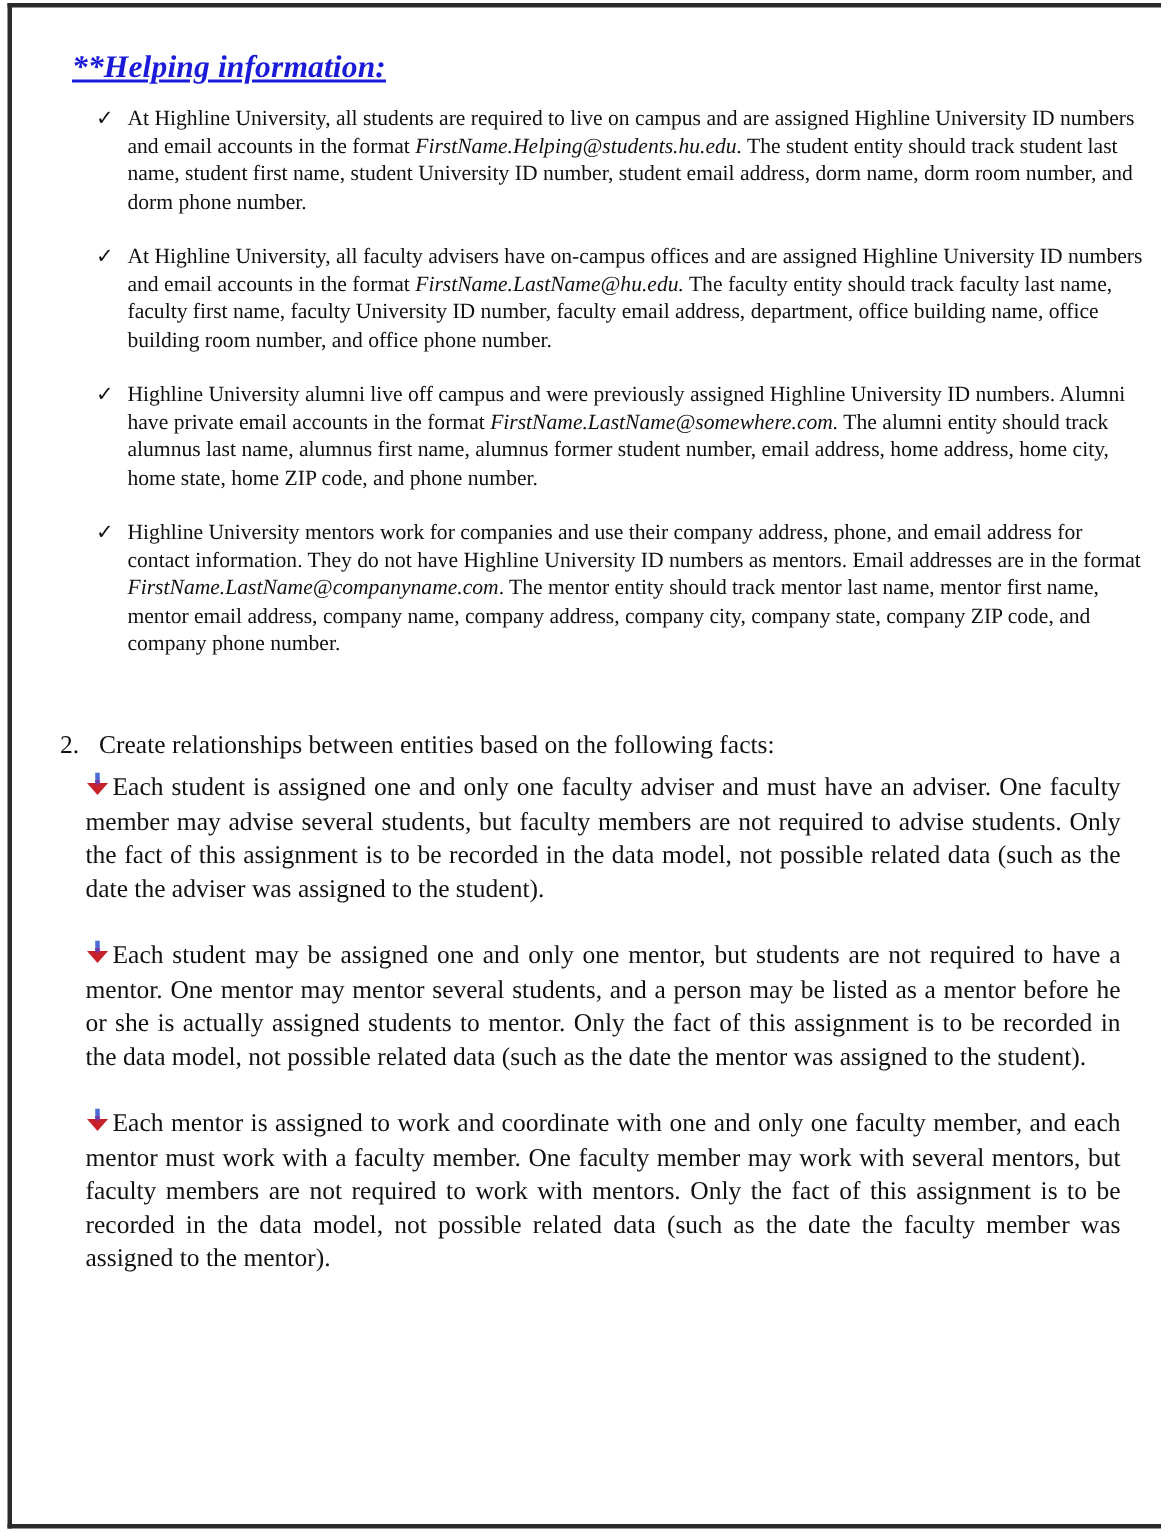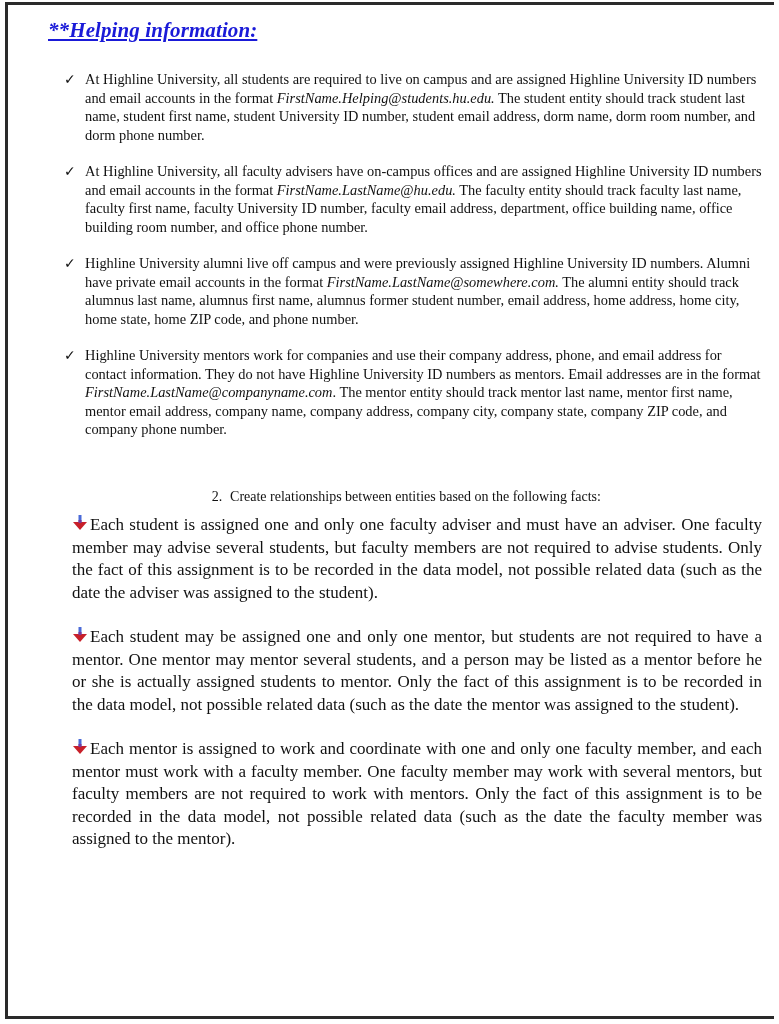--- a/index.html
+++ b/index.html
@@ -22,21 +22,21 @@
     width: 769px;
     height: 1017px;
     border-top: 3px solid #2a2a2a;
     border-left: 3px solid #2a2a2a;
     border-bottom: 3px solid #2a2a2a;
     box-sizing: border-box;
   }
   .heading {
     position: absolute;
     left: 48px;
-    top: 18px;
+    top: 32px;
     font-size: 21px;
     font-weight: bold;
     font-style: italic;
     text-decoration: underline;
     color: #1a1ad8;
     letter-spacing: 0.1px;
   }
   .check-list {
     position: absolute;
     left: 64px;
@@ -63,31 +63,30 @@
   .check-item em {
     font-style: italic;
   }
   .section-2 {
     position: absolute;
     left: 40px;
     top: 486px;
     width: 725px;
   }
   .section-title {
-    font-size: 14px;
+    font-size: 17px;
     line-height: 22px;
     margin: 0 0 6px 0;
-    text-align: center;
   }
   .section-title .num {
     display: inline-block;
     width: 26px;
   }
   .facts {
-    margin-left: 32px;
+    margin-left: 17px;
     width: 690px;
   }
   .fact {
     font-size: 17px;
     line-height: 22.5px;
     text-align: justify;
     margin: 0 0 22px 0;
   }
   .fact-icon {
     display: inline-block;

